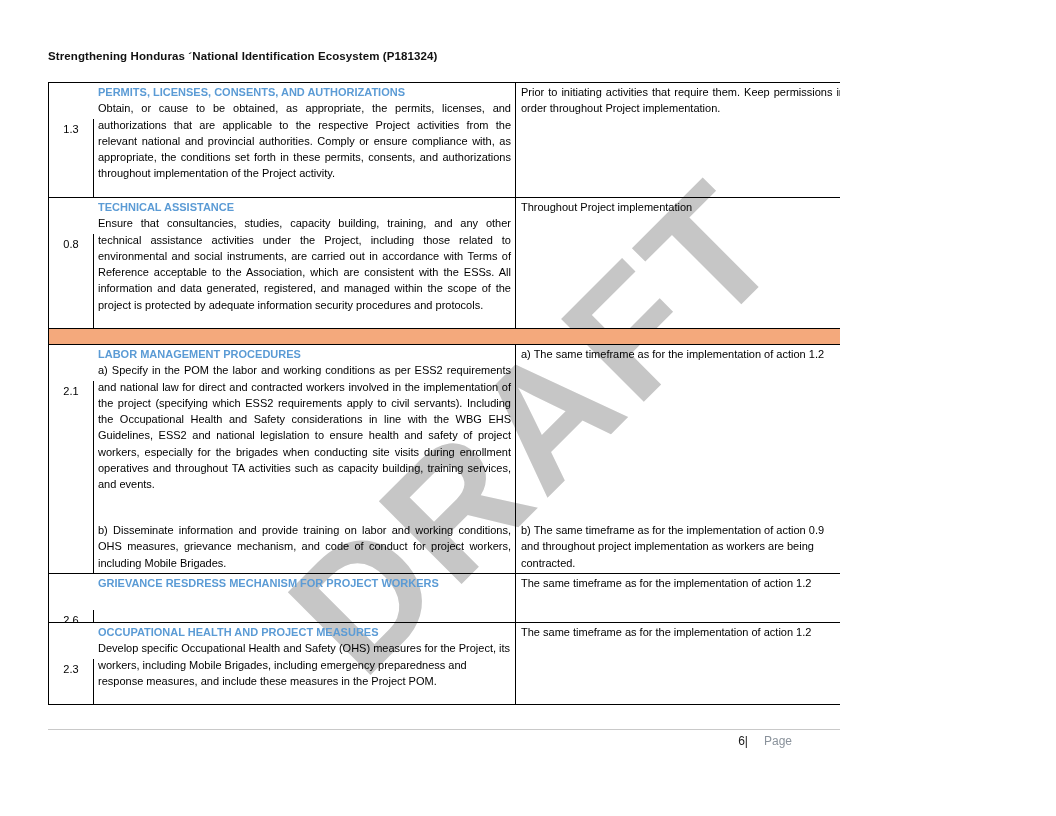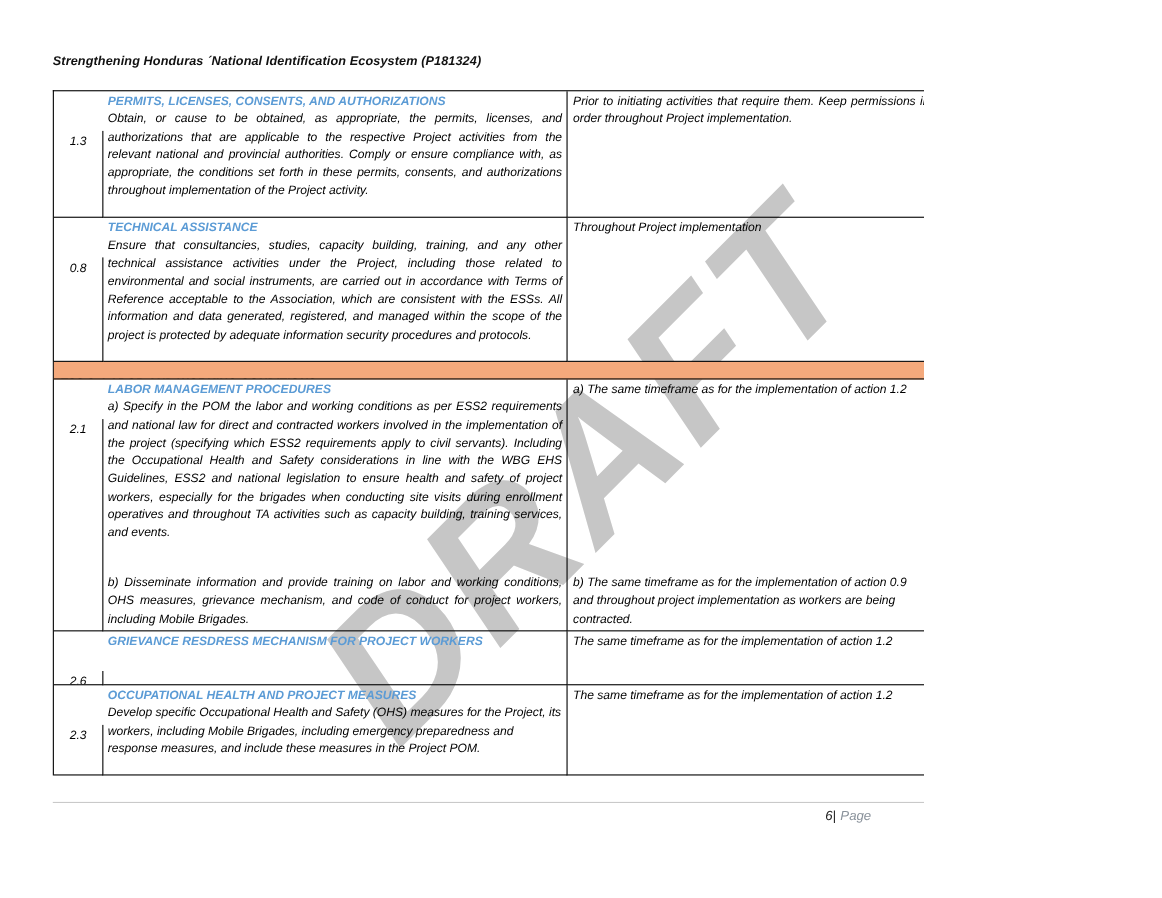--- a/index.html
+++ b/index.html
@@ -1,19 +1,19 @@
 <!DOCTYPE html>
 <html><head>
 <meta charset="utf-8">
 <style>
   * { margin:0; padding:0; box-sizing:border-box; }
   html,body { background:#ffffff; }
   body { font-family:"Liberation Sans", sans-serif; color:#000; }
   .page {
-    position:relative; width:840px; height:816px; background:#fff; overflow:hidden;font-style:italic;
+    position:relative; width:840px; height:816px; background:#fff; overflow:hidden;
   }
   .doc-title {
     position:absolute; left:48px; top:50px; font-size:11.5px; font-weight:700; color:#111;
     letter-spacing:.1px;
   }
   .watermark {
     position:absolute; left:535px; top:427px; z-index:0;
     transform:translate(-50%,-50%) rotate(-45deg);
     font-size:170px; font-weight:700; color:#c6c6c6; letter-spacing:6px;
     white-space:nowrap; user-select:none;
@@ -43,21 +43,21 @@
   .abs-b { position:absolute; top:177px; left:4px; right:4px; }
   .time .abs-b { left:5px; right:7px; }
   .resp .abs-b { left:6px; right:4px; }
   .footer-rule {
     position:absolute; left:48px; top:729px; width:960px; height:1px; background:#c9c9c9;
   }
   .footer-text {
     position:absolute; right:48px; top:734px; font-size:12px; text-align:right;
   }
   .footer-text .pg-num { color:#1a1a1a; }
-  .footer-text .pg-label { color:#8a929b; margin-left:4px;text-align:center; }
+  .footer-text .pg-label { color:#8a929b; margin-left:16px;text-align:center; }
 </style>
 </head>
 <body>
 
 <div class="page">
 
   <div class="doc-title">Strengthening Honduras ´National Identification Ecosystem (P181324)</div>
 
   <div class="watermark">DRAFT</div>
 

